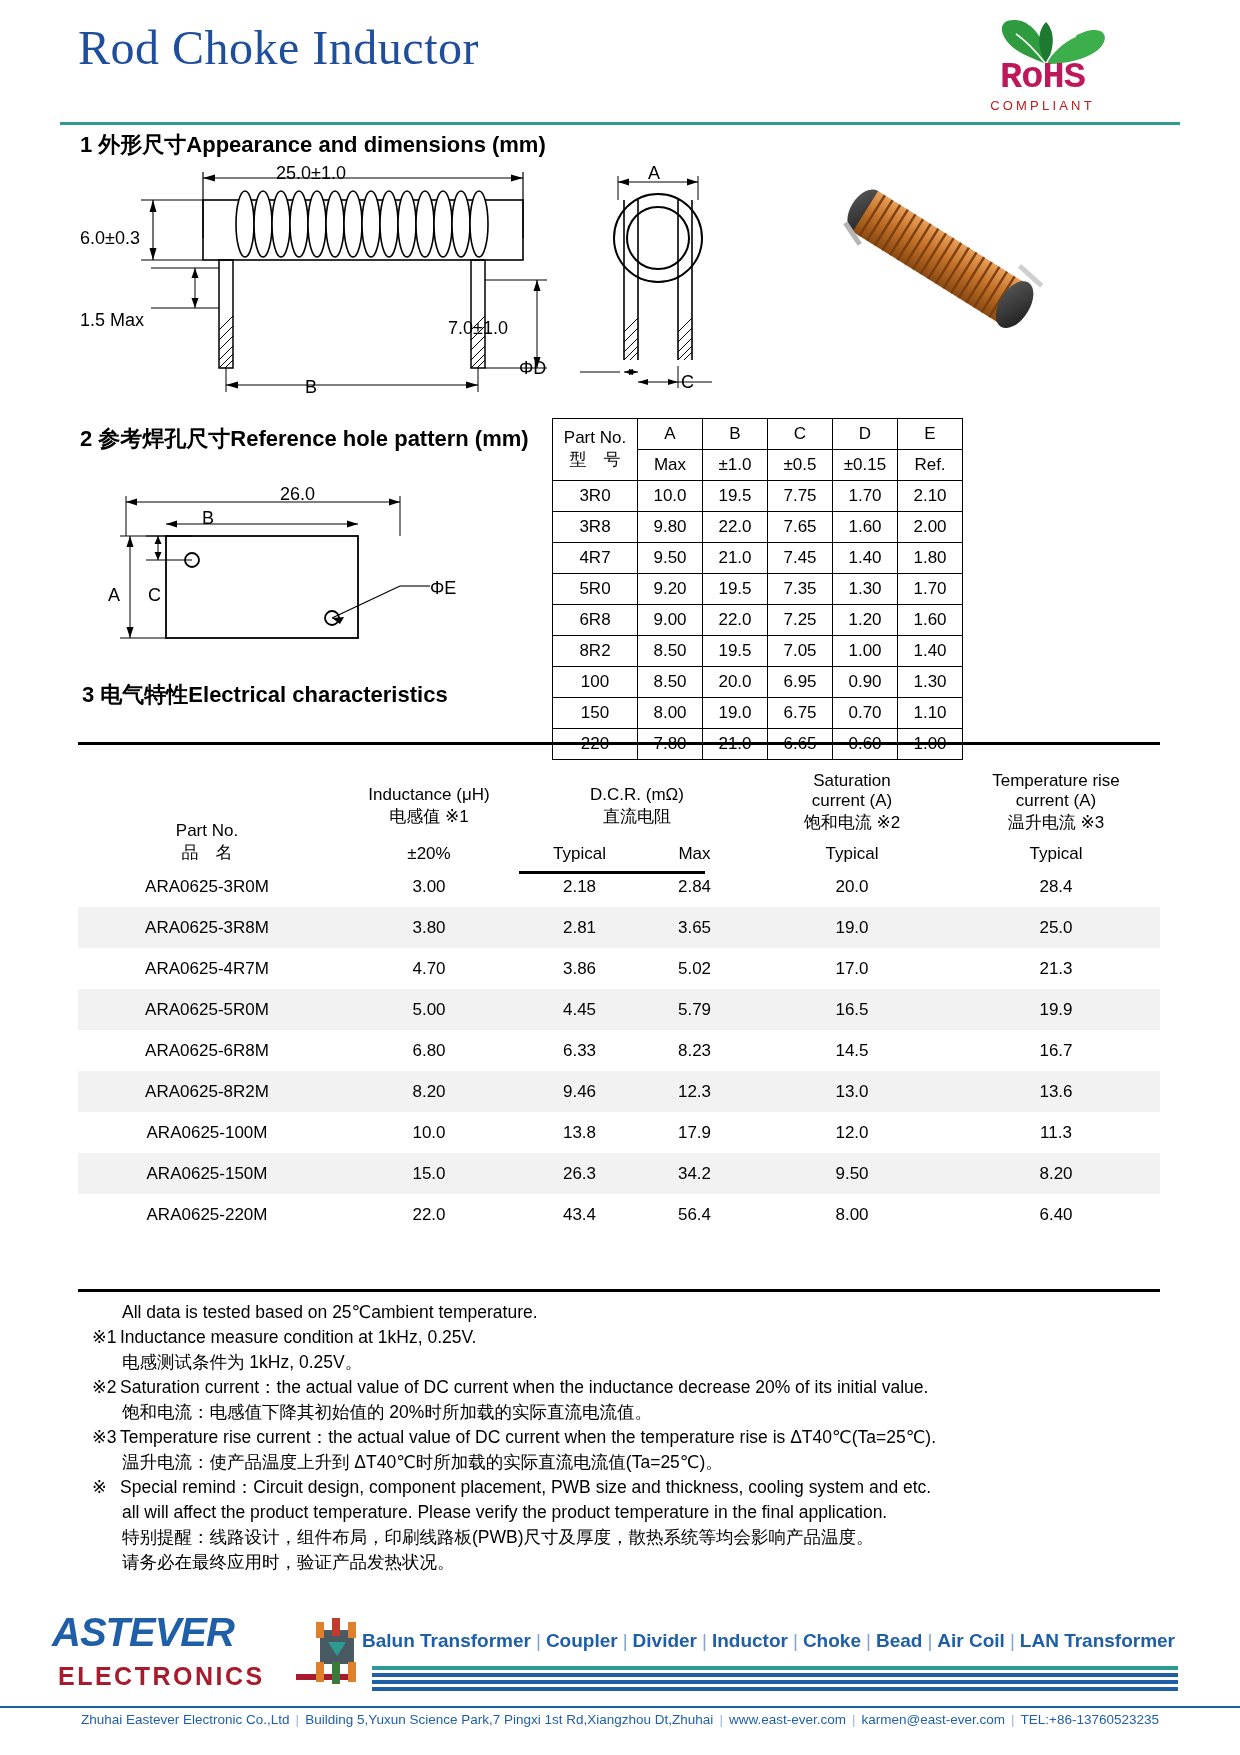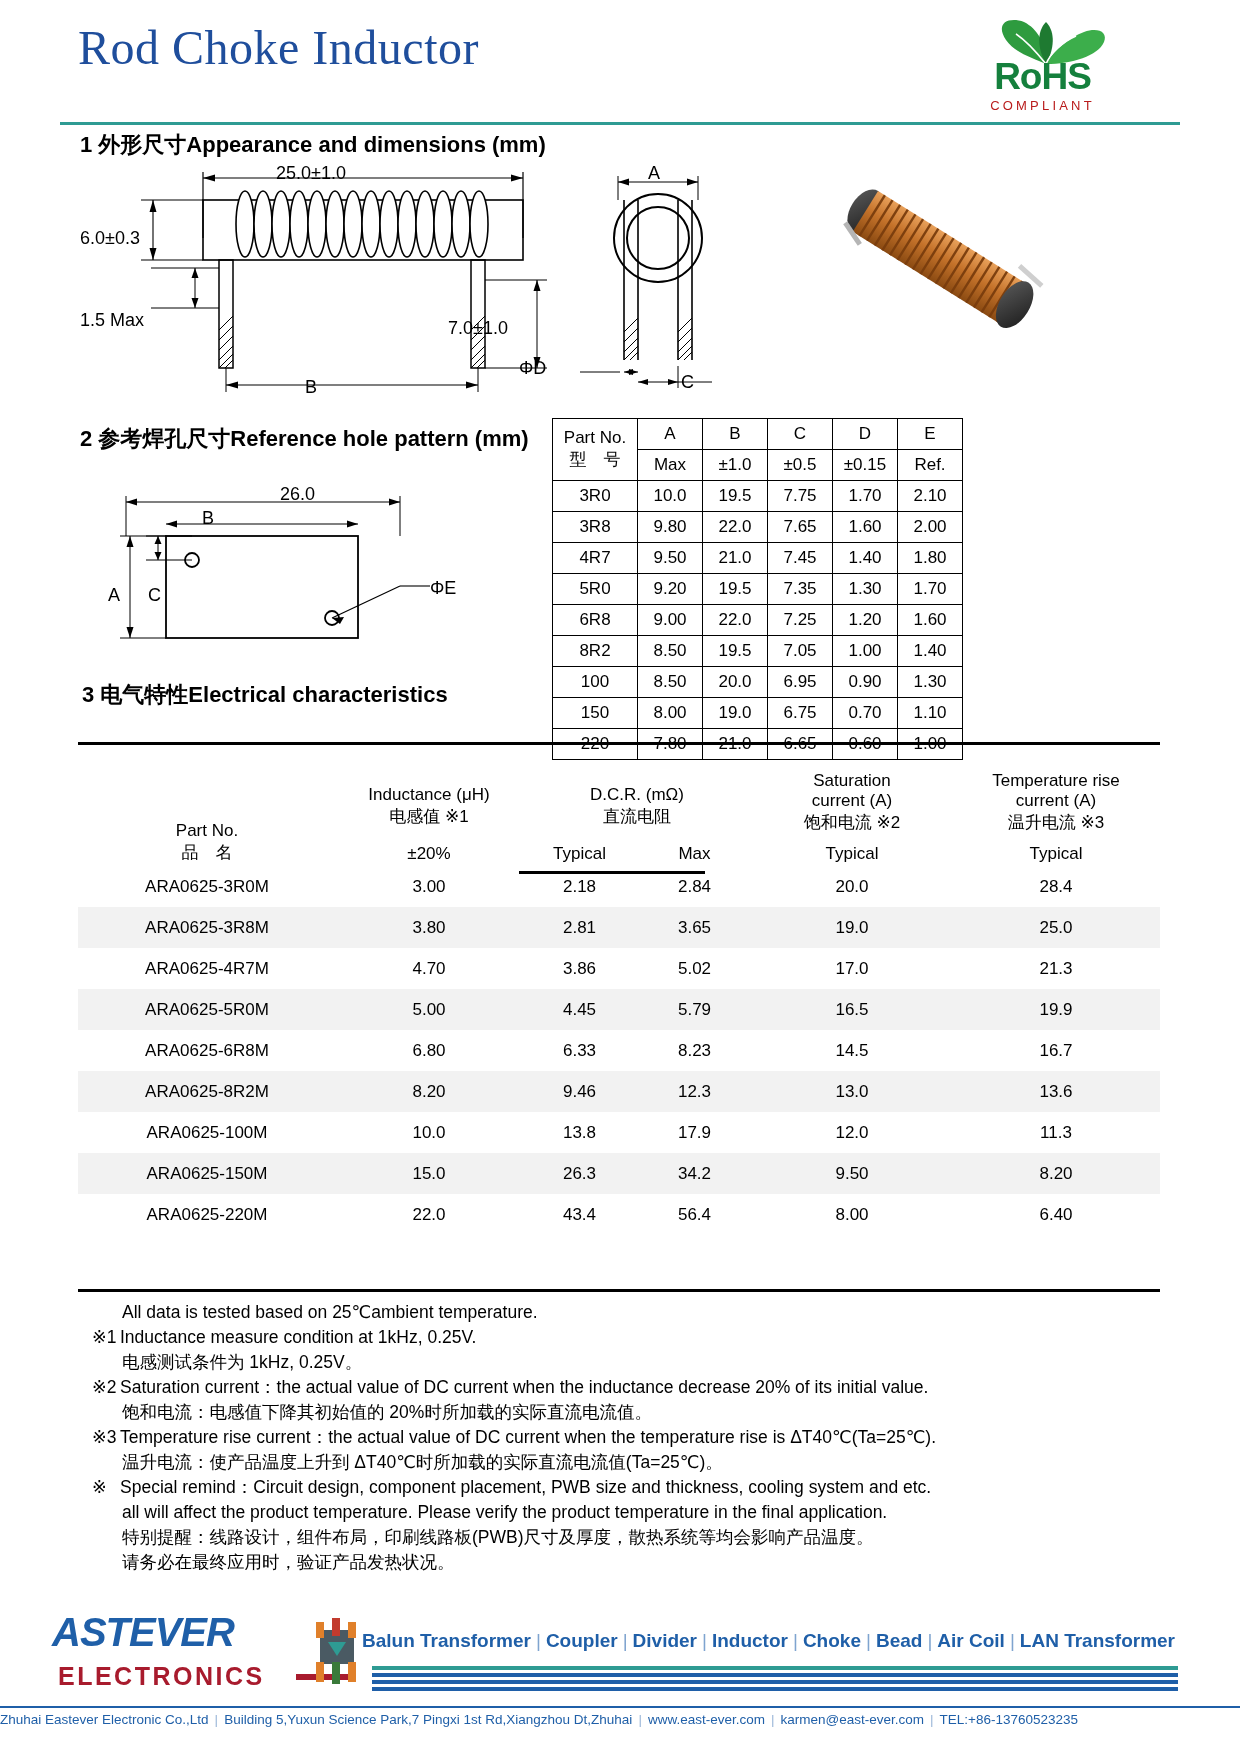--- a/index.html
+++ b/index.html
@@ -13,22 +13,22 @@
   
   .title{
     position:absolute;left:78px;top:20px;
     font-family:"Liberation Serif","DejaVu Serif",serif;
     font-size:48px;font-weight:400;color:#1F4E9C;letter-spacing:.5px;
   }
   .rohs{position:absolute;left:950px;top:14px;width:185px;height:100px;}
   .rohs .leaves{position:absolute;left:26px;top:0;width:140px;height:52px;}
   .rohs .rtext{
     position:absolute;left:0;top:44px;width:185px;text-align:center;
-    font-family:Liberation Sans, sans-serif;font-weight:bold;font-size:37px;
-    color:#15803d;letter-spacing:-1px;line-height:38px;
+    font-family:Liberation Mono, monospace;font-weight:bold;font-size:37px;
+    color:#be185d;letter-spacing:-1px;line-height:38px;
   }
   .rohs .ctext{
     position:absolute;left:0;top:84px;width:185px;text-align:center;
     font-size:13px;letter-spacing:3.2px;color:#b91c1c;
   }
   .teal-rule{position:absolute;left:60px;top:122px;width:1120px;height:3px;background:#2E9B93;}
 
   
   .sec-h{position:absolute;font-size:22px;font-weight:bold;white-space:nowrap;}
   .sec1{left:80px;top:130px;}
@@ -93,21 +93,21 @@
   .prodlist{
     position:absolute;left:362px;top:24px;font-size:19px;color:#1F5FA8;font-weight:bold;
     white-space:nowrap;
   }
   .prodlist .sep{color:#7fa4cf;font-weight:normal;padding:0 5px;}
   .stripes{position:absolute;left:372px;top:60px;width:806px;height:26px;}
   .stripes div{height:4px;background:#1F5FA8;margin-bottom:3px;}
   .stripes div.t{background:#2E9B93;}
   .footer-rule{position:absolute;left:0;top:100px;width:1240px;height:2px;background:#1F5FA8;}
   .footaddr{
-    position:absolute;left:0;top:106px;width:1240px;
+    position:absolute;left:0;top:106px;width:1240px;text-align:center;
     font-size:13.5px;color:#1F5FA8;white-space:nowrap;
   }
   .footaddr .s{color:#9ab6d8;padding:0 6px;}
 </style>
 </head>
 <body>
 
 <div class="page">
 
   <div class="title">Rod Choke Inductor</div>

